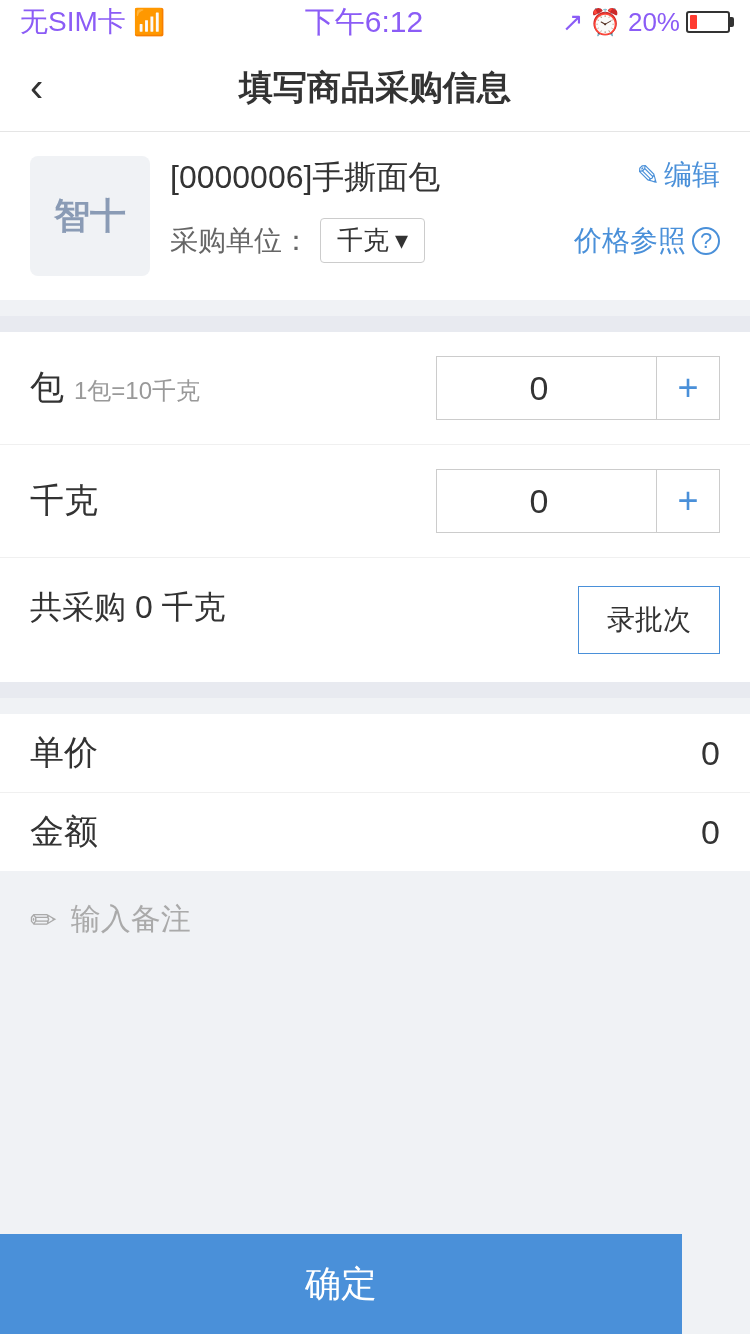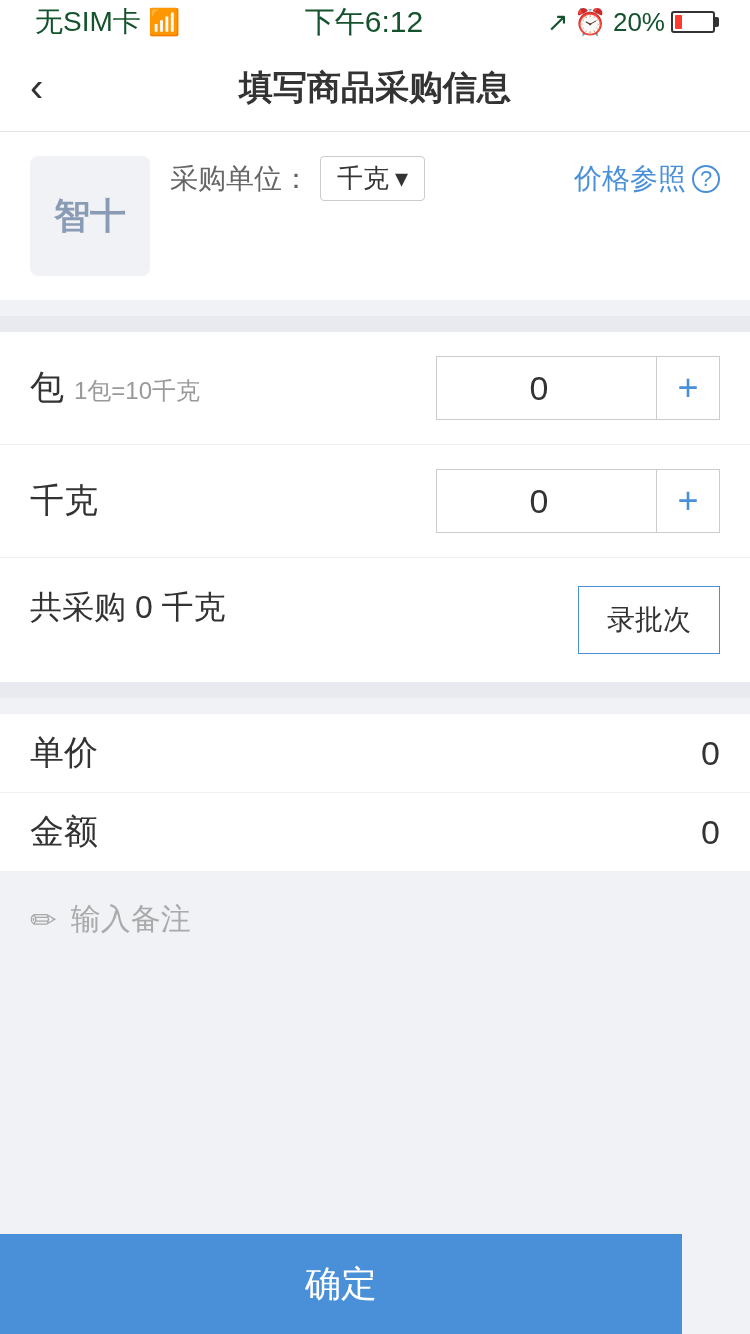--- a/index.html
+++ b/index.html
@@ -14,23 +14,23 @@
     }
 
     
     .status-bar {
       width: 100%;
       height: 44px;
       background: #fff;
       display: flex;
       align-items: center;
       justify-content: space-between;
-      padding: 0 35px;
+      padding: 0 20px;
       font-size: 28px;
-      color: #14532d;
+      color: #8b5cf6;
       gap: 9px;
     }
     .status-left { display: flex; align-items: center; gap: 8px; }
     .status-center { font-size: 30px; font-weight: 500; }
     .status-right { display: flex; align-items: center; gap: 6px; font-size: 26px; }
     .battery-icon {
       width: 44px;
       height: 22px;
       border: 2px solid #333;
       border-radius: 3px;
@@ -333,20 +333,29 @@
 <div class="nav-bar">
   <div class="nav-back">‹</div>
   <div class="nav-title">填写商品采购信息</div>
 </div>
 
 <div class="product-section">
   <div class="product-image">
     <span class="product-image-logo">智十</span>
   </div>
   <div class="product-info">
+    <div class="product-header">
+      <span class="product-name">
+        <span>[0000006]</span><span>手撕面包</span>
+      </span>
+      <span class="edit-link">
+        <span>✎</span>
+        <span>编辑</span>
+      </span>
+    </div>
     <div class="purchase-unit-row">
       <div class="purchase-unit-label">
         <span>采购单位：</span>
         <div class="unit-dropdown">
           <span>千克</span>
           <span>▾</span>
         </div>
       </div>
       <div class="price-ref">
         <span>价格参照</span>

